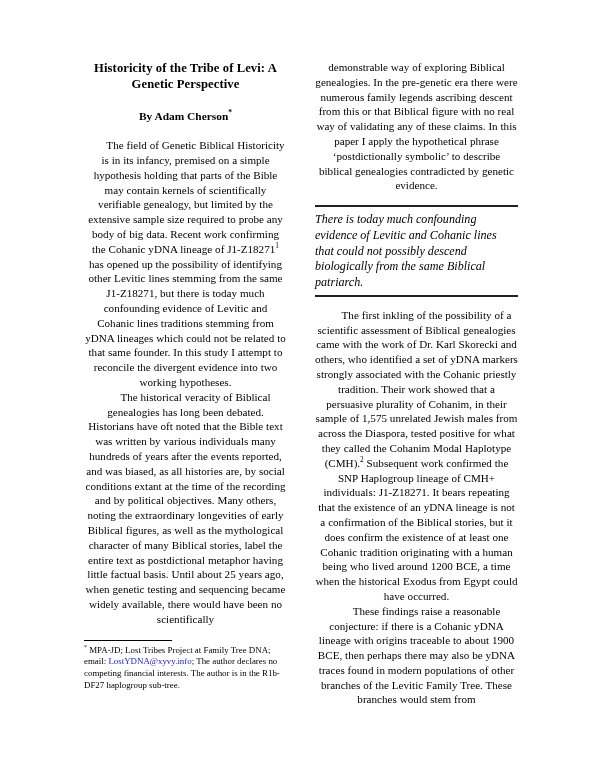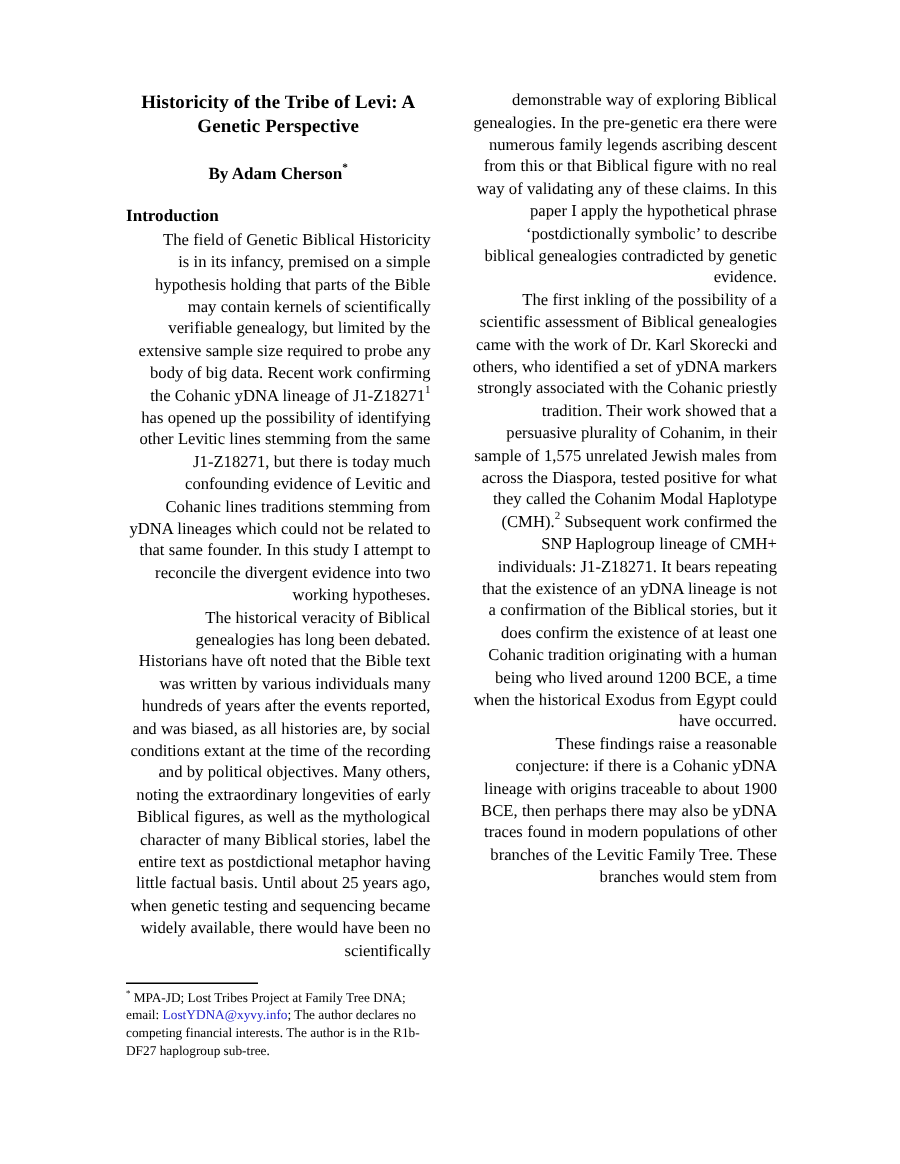--- a/index.html
+++ b/index.html
@@ -53,21 +53,21 @@
   .section-head {
     font-size: 11.4px;
     font-weight: bold;
     text-align: left;
     margin: 0 0 3px 0;
   }
 
   p.body {
     font-size: 11.1px;
     line-height: 1.335;
-    text-align: right;
+    text-align: center;
     margin: 0;
     text-indent: 20px;
     word-spacing: 0.1px;
   }
 
   p.body.cont {
     text-indent: 0;
   }
 
   sup {
@@ -121,37 +121,39 @@
   <div class="columns">
 
     <div class="col">
 
       <h1 class="doc-title">Historicity of the Tribe of Levi: A Genetic Perspective</h1>
 
       <div class="byline">
         <span>By Adam Cherson</span><sup>*</sup>
       </div>
 
-      <h2 class="section-head">Introduction</h2>
 
       <p class="body"><span>The field of Genetic Biblical Historicity is in its infancy, premised on a simple hypothesis holding that parts of the Bible may contain kernels of scientifically verifiable genealogy, but limited by the extensive sample size required to probe any body of big data. Recent work confirming the Cohanic yDNA lineage of J1-Z18271</span><sup>1</sup><span> has opened up the possibility of identifying other Levitic lines stemming from the same J1-Z18271, but there is today much confounding evidence of Levitic and Cohanic lines traditions stemming from  yDNA lineages which could not be related to that same founder. In this study I attempt to reconcile the divergent evidence into two working hypotheses.</span></p>
 
       <p class="body">The historical veracity of Biblical genealogies has long been debated. Historians have oft noted that the Bible text was written by various individuals many hundreds of years after the events reported, and was biased, as all histories are, by social conditions extant at the time of the recording and by political objectives. Many others, noting the extraordinary longevities of early Biblical figures, as well as the mythological character of many Biblical stories, label the entire text as postdictional metaphor having little factual basis. Until about 25 years ago, when genetic testing and sequencing became widely available, there would have been no scientifically</p>
 
       <div class="footnote-wrap">
         <div class="footnote-rule"></div>
         <p class="footnote"><sup>*</sup><span> MPA-JD; Lost Tribes Project at Family Tree DNA; email: </span><span class="fn-link">LostYDNA@xyvy.info</span><span>; The author declares no competing financial interests. The author is in the R1b-DF27 haplogroup sub-tree.</span></p>
       </div>
 
     </div>
 
     <div class="col">
 
       <p class="body cont">demonstrable way of exploring Biblical genealogies. In the pre-genetic era there were numerous family legends ascribing descent from this or that Biblical figure with no real way of validating any of these claims. In this paper I apply the hypothetical phrase ‘postdictionally symbolic’ to describe biblical genealogies contradicted by genetic evidence.</p>
 
+      <div class="pullquote">
+        <p>There is today much confounding evidence of Levitic and Cohanic lines that could not possibly descend biologically from the same Biblical patriarch.</p>
+      </div>
 
       <p class="body"><span>The first inkling of the possibility of a scientific assessment of Biblical genealogies came with the work of Dr. Karl Skorecki and others, who identified a set of yDNA markers strongly associated with the Cohanic priestly tradition. Their work showed that a persuasive plurality of Cohanim, in their sample of 1,575 unrelated Jewish males from across the Diaspora, tested positive for what they called the Cohanim Modal Haplotype (CMH).</span><sup>2</sup><span> Subsequent work confirmed the SNP Haplogroup lineage of CMH+ individuals: J1-Z18271. It bears repeating that the existence of an yDNA lineage is not a confirmation of the Biblical stories, but it does confirm the existence of at least one Cohanic tradition originating with a human being who lived around 1200 BCE, a time when the historical Exodus from Egypt could have occurred.</span></p>
 
       <p class="body">These findings raise a reasonable conjecture: if there is a Cohanic yDNA lineage with origins traceable to about 1900 BCE, then perhaps there may also be yDNA traces found in modern populations of other branches of the Levitic Family Tree. These branches would stem from</p>
 
     </div>
 
   </div>
 </div>
 

